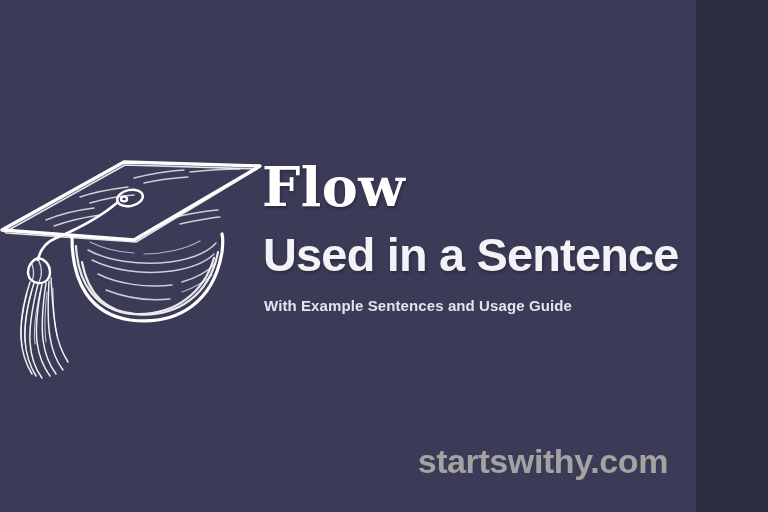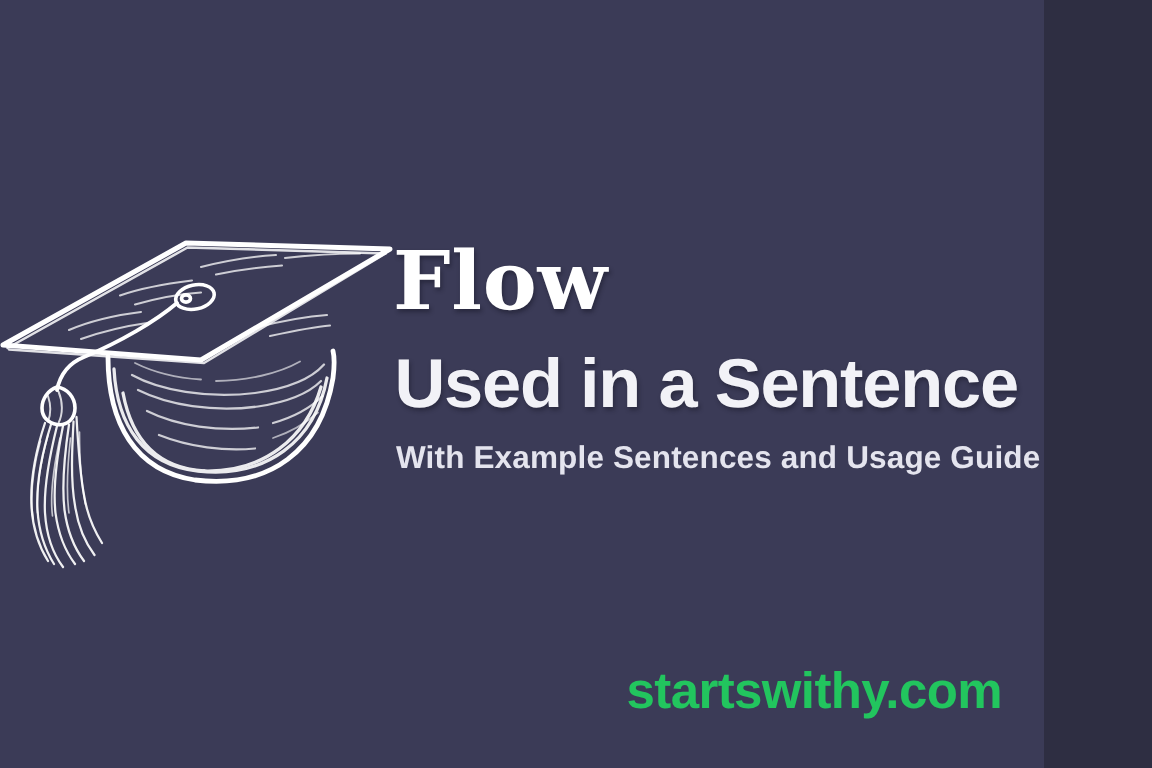--- a/index.html
+++ b/index.html
@@ -68,38 +68,38 @@
     white-space: nowrap;
     transform: scaleX(1.02);
     transform-origin: left center;
   }
 
   #tagline {
     display: block;
     margin: 16px 0 0 2px;
     font-family: "Liberation Sans", sans-serif;
     font-weight: 600;
-    font-size: 21px;
+    font-size: 15px;
     line-height: 20px;
     letter-spacing: 0.1px;
     color: #e4e4ee;
     white-space: nowrap;
   }
 
   
   #brand {
     position: absolute;
     right: 28px;
     bottom: 32px;
     font-family: "Liberation Sans", sans-serif;
     font-weight: 700;
     font-size: 34px;
     line-height: 38px;
     letter-spacing: -0.4px;
-    color: #22c55e;
+    color: #a3a3a3;
     white-space: nowrap;
   }
 </style>
 </head>
 <body>
 
 <div id="card">
 
   <div id="cap-illustration">
     <svg viewBox="0 0 280 235" xmlns="http://www.w3.org/2000/svg" fill="none" stroke="#ffffff" stroke-linecap="round" stroke-linejoin="round">

